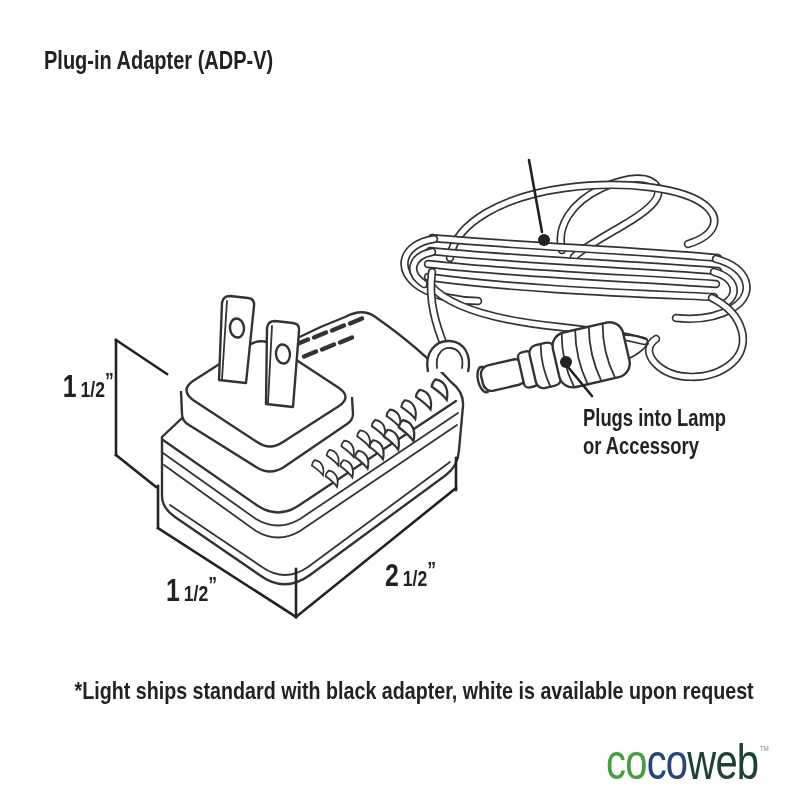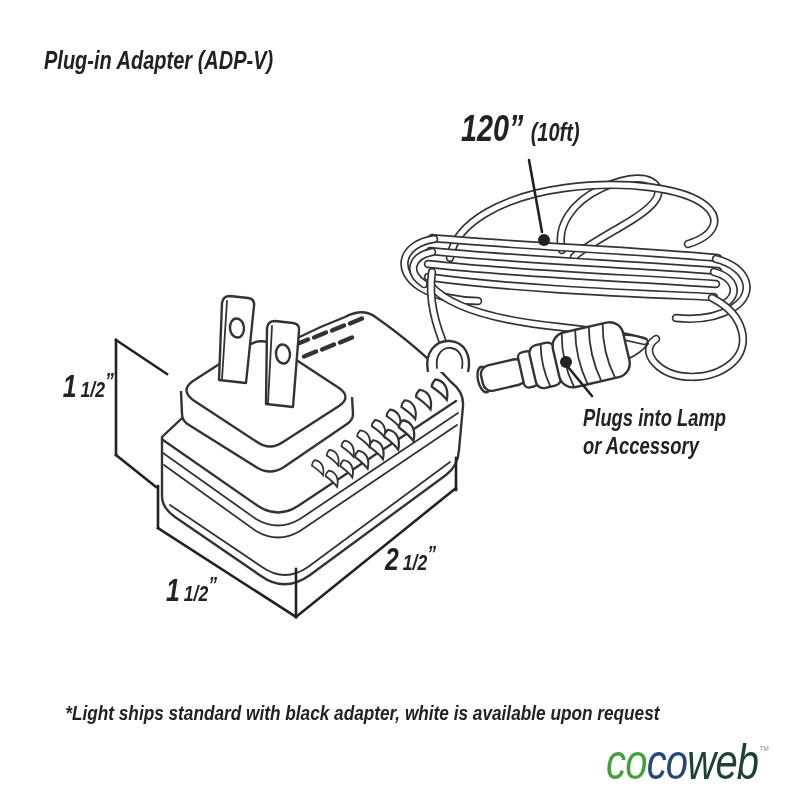--- a/index.html
+++ b/index.html
@@ -1,41 +1,41 @@
 <!DOCTYPE html>
 <html><head>
 <meta charset="utf-8">
 <style>
   html,body{margin:0;padding:0;background:#fff;}
   #stage{position:relative;width:800px;height:800px;background:#fff;overflow:hidden;
-         font-family:"Liberation Sans", sans-serif;color:#222;font-style:italic;}
+         font-family:"Liberation Sans", sans-serif;color:#222;}
   #art{position:absolute;left:0;top:0;}
 
   .lbl{position:absolute;white-space:nowrap;}
   .cond{display:inline-block;transform:scaleX(0.8);transform-origin:left center;
         font-weight:700;color:#222;white-space:nowrap;}
 
   .title{left:44px;top:46px;font-size:25px;}
   .cable-callout{left:461px;top:108px;}
   .cable-callout .big{font-size:36px;font-weight:700;}
   .cable-callout .small{font-size:25px;font-weight:700;margin-left:9px;}
   .connector-callout{left:583px;top:396px;font-size:23px;line-height:28px;margin-top:8px;}
 
   .dim-inner{display:inline-block;font-weight:700;white-space:nowrap;}
   .num{font-size:31px;}
   .frac{font-size:22px;margin-left:5px;}
   .inch{font-size:22px;position:relative;top:-9px;}
   .height-label{right:686px;top:369px;}
   .height-label .dim-inner{transform:scaleX(0.8);transform-origin:right center;}
   .depth-label{left:166px;top:573px;}
   .depth-label .dim-inner{transform:scaleX(0.8);transform-origin:left center;}
-  .width-label{left:385px;top:542px;}
+  .width-label{left:385px;top:558px;}
   .width-label .dim-inner{transform:scaleX(0.8);transform-origin:left center;}
 
-  .footnote{left:0;right:0;top:701px;text-align:left;font-size:21px;}
+  .footnote{left:0;right:0;top:677px;text-align:right;font-size:24px;}
   .footnote .cond{transform:scaleX(0.82);transform-origin:center;}
 
   .logo{left:606px;top:733px;font-size:50px;font-weight:400;letter-spacing:-1px;}
   .logo .logo-inner{display:inline-block;transform:scaleX(0.8);transform-origin:left center;}
   .logo .tm{font-size:13px;position:relative;top:-24px;left:1px;color:#8fa79b;letter-spacing:0;}
 
   
   .ln{stroke:#333;stroke-width:2.4;fill:none;stroke-linecap:round;stroke-linejoin:round;}
   .fw{stroke:#333;stroke-width:2.4;fill:#fff;stroke-linejoin:round;}
   .fine{stroke:#333;stroke-width:1.8;fill:none;stroke-linecap:round;}
@@ -215,25 +215,20 @@
     <g>
       <circle class="dot" cx="566" cy="362" r="6"></circle>
       <path class="callout" d="M568,367 L592,396"></path>
     </g>
   </svg>
 
   <div class="lbl title">
     <span class="cond">Plug-in Adapter (ADP-V)</span>
   </div>
 
-  <div class="lbl cable-callout">
-    <span class="cond">
-      <span class="big">120”</span><span class="small">(10ft)</span>
-    </span>
-  </div>
 
   <div class="lbl connector-callout">
     <span class="cond">
       <span>Plugs into Lamp</span><br>
       <span>or Accessory</span>
     </span>
   </div>
 
   <div class="lbl height-label">
     <span class="dim-inner">

